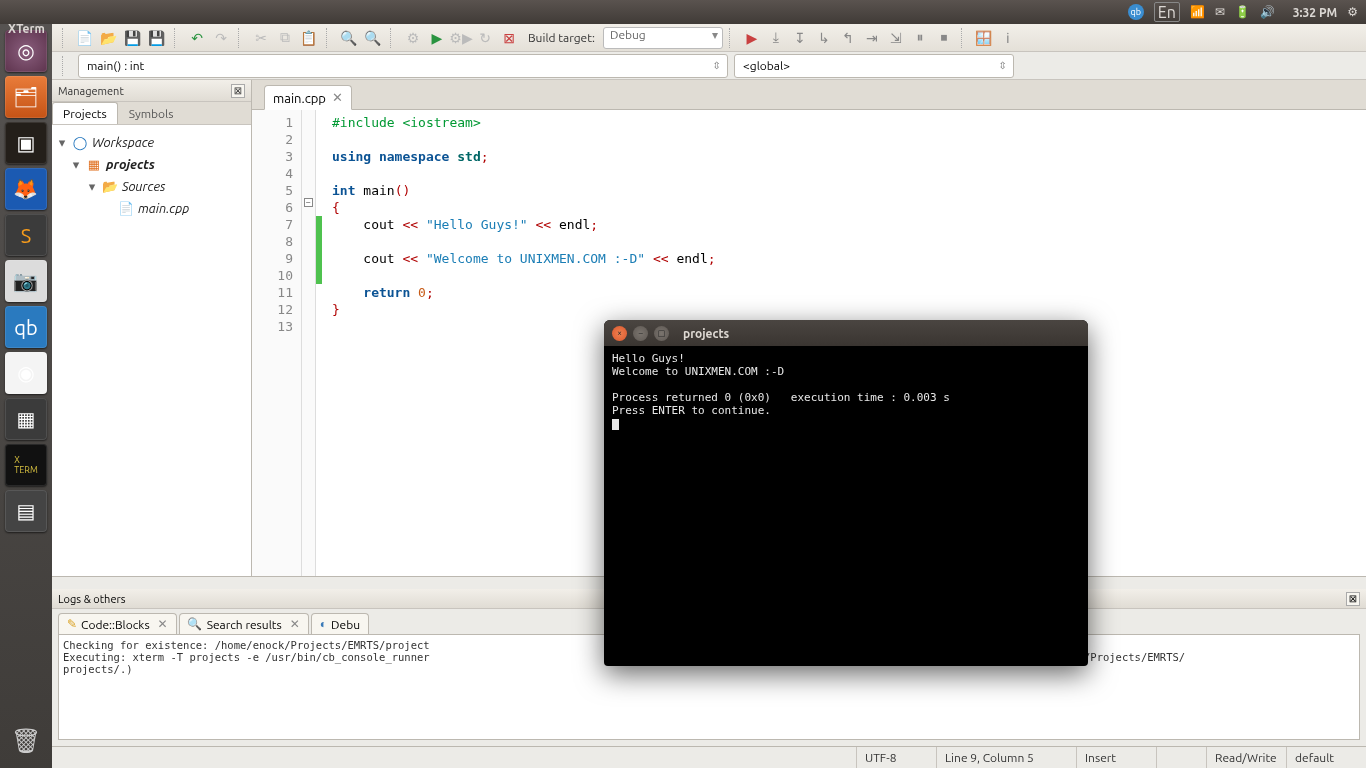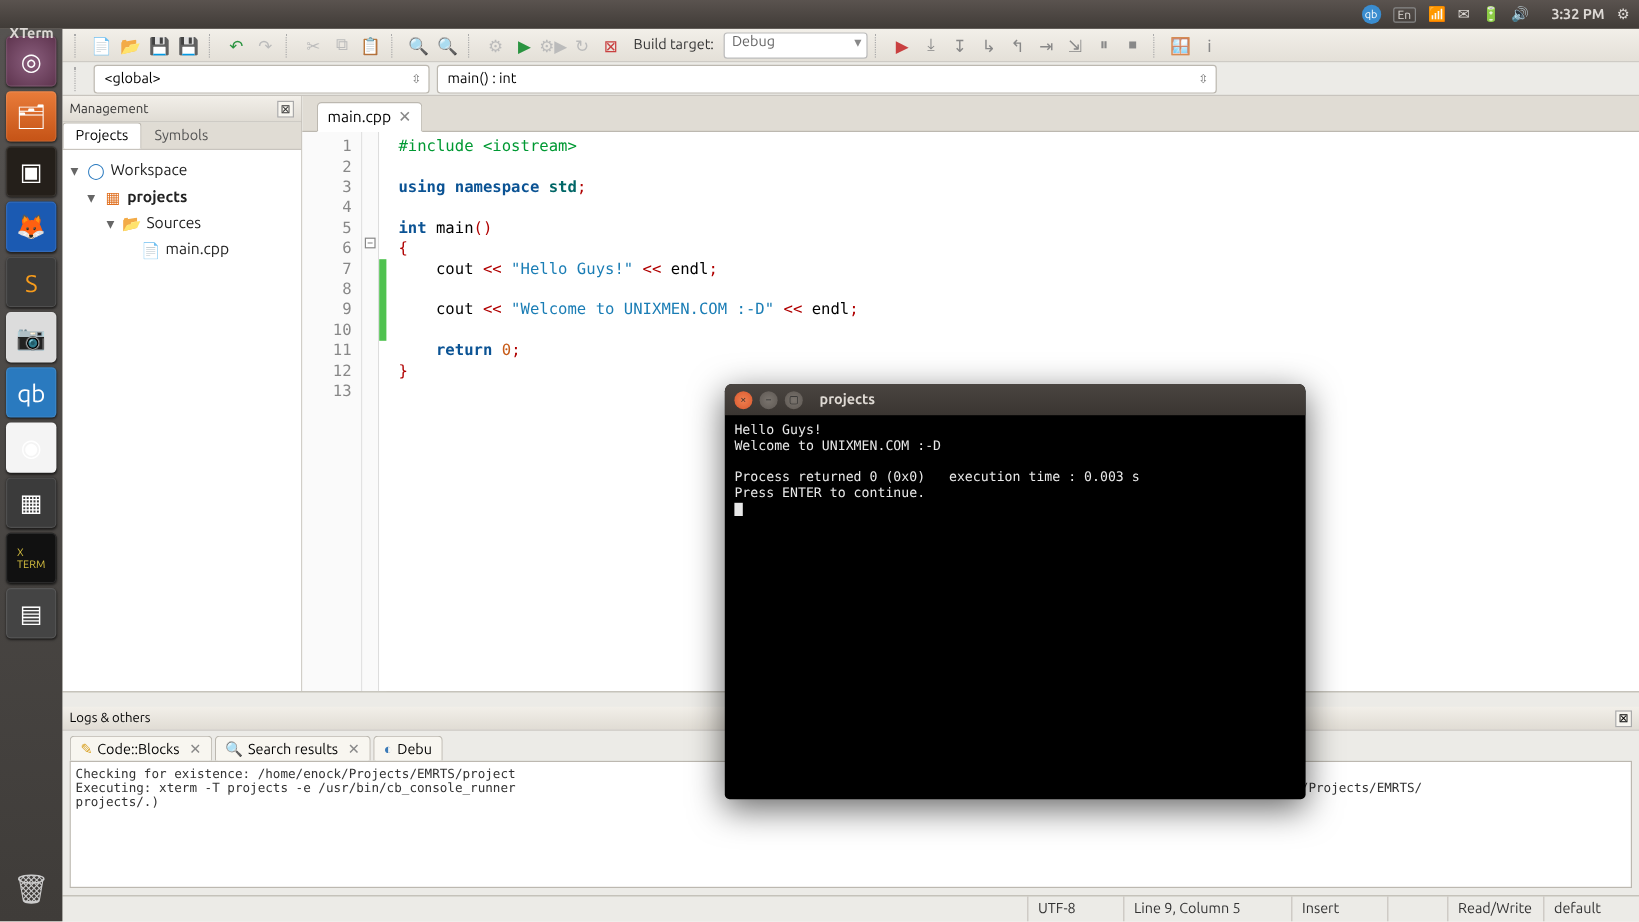--- a/index.html
+++ b/index.html
@@ -51,21 +51,21 @@
 .mgmt { width: 200px; border-right: 1px solid #bcb8b0; display: flex; flex-direction: column; background: #ecebe7; }
 .mgmt-header { height: 22px; background: linear-gradient(#f2efe9, #e0dcd4); border-bottom: 1px solid #c8c4be; display: flex; align-items: center; padding: 0 6px; font-size: 11px; color: #333; }
 .mgmt-header .x { margin-left: auto; border: 1px solid #aaa; width: 14px; height: 14px; display: flex; align-items: center; justify-content: center; font-size: 10px; background: #f8f6f0; }
 .mgmt-tabs { display: flex; background: #e0dcd4; border-bottom: 1px solid #c8c4be; }
 .mgmt-tab { padding: 4px 10px; border: 1px solid transparent; border-bottom: none; font-size: 12px; color: #555; }
 .mgmt-tab.active { background: #fff; border-color: #bcb8b0; border-radius: 3px 3px 0 0; color: #000; }
 .tree { flex: 1; background: #fff; padding: 6px 4px; font-size: 13px; color: #222; overflow: auto; }
 .tree-row { display: flex; align-items: center; height: 22px; gap: 4px; }
 .tree-row .exp { width: 12px; text-align: center; color: #666; }
 .tree-row .ico { width: 16px; text-align: center; }
-.tree-row .lbl { white-space: nowrap; }
+.tree-row .lbl { white-space: nowrap; font-style: italic; }
 .tree-row.bold .lbl { font-weight: bold; }
 .ind-1 { padding-left: 14px; }
 .ind-2 { padding-left: 30px; }
 .ind-3 { padding-left: 46px; }
 .ws-ico { color: #2a7abf; }
 .proj-ico { color: #e07020; }
 .folder-ico { color: #2a7abf; }
 .file-ico { color: #888; }
 
 
@@ -116,21 +116,21 @@
 .term-body { padding: 6px 8px; font-family: "DejaVu Sans Mono", monospace; font-size: 11px; color: #e8e8e8; line-height: 13px; white-space: pre; }
 .term-cursor { display: inline-block; width: 7px; height: 11px; background: #e8e8e8; vertical-align: text-bottom; }
 </style>
 </head>
 <body>
 
 <div class="top-panel">
   <span class="title">XTerm</span>
   <span class="spacer"></span>
   <span class="ind" style="background:#3a8dd0;border-radius:8px;width:16px;height:16px;color:#fff;font-size:9px;justify-content:center">qb</span>
-  <span class="ind" style="border:1px solid #888;padding:0 3px;border-radius:2px;font-size:10px">En</span>
+  <span class="ind" style="border:1px solid #888;padding:0 3px;border-radius:2px;font-size:16px">En</span>
   <span class="ind">📶</span>
   <span class="ind">✉</span>
   <span class="ind">🔋</span>
   <span class="ind">🔊</span>
   <span class="time">3:32 PM</span>
   <span class="ind gear-icon"></span>
 </div>
 
 <div class="launcher">
   <div class="tile dash">◎</div>
@@ -184,25 +184,25 @@
     <span class="tb-btn" style="color:#888">⇲</span>
     <span class="tb-btn" style="color:#888">⏸</span>
     <span class="tb-btn" style="color:#888">⏹</span>
     <span class="tb-sep"></span>
     <span class="tb-btn" style="color:#3a7ab8">🪟</span>
     <span class="tb-btn" style="color:#888">ℹ</span>
   </div>
 
   <div class="scope-row">
     <span class="tb-sep"></span>
+    <div class="scope-select wide">
+        <span>main() : int</span>
+      </div>
     <div class="scope-select">
         <span>&lt;global&gt;</span>
-      </div>
-    <div class="scope-select wide">
-        <span>main() : int</span>
       </div>
   </div>
 
   <div class="middle">
 
     <div class="mgmt">
       <div class="mgmt-header">
         <span>Management</span>
         <span class="x">⊠</span>
       </div>

